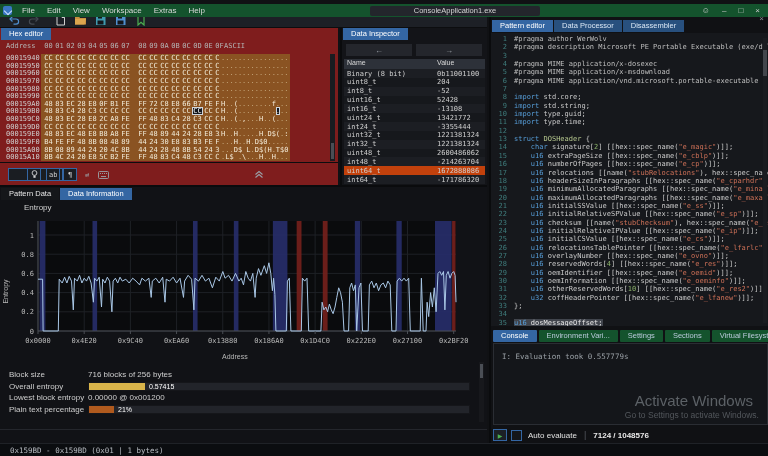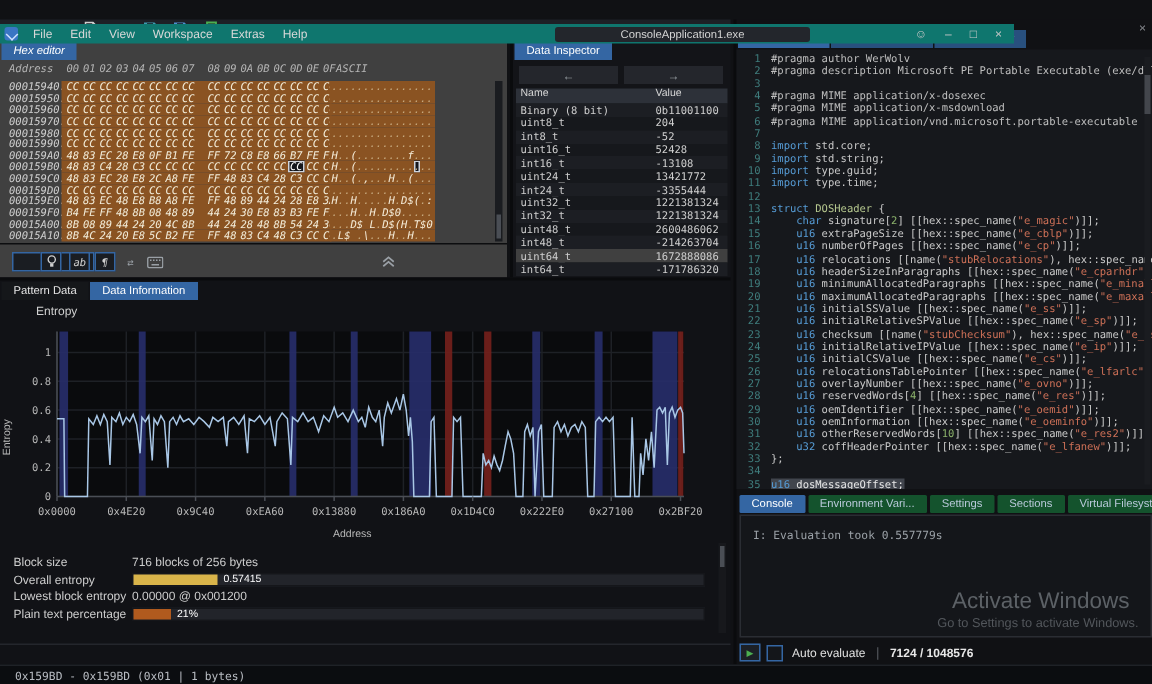--- a/index.html
+++ b/index.html
@@ -1,22 +1,22 @@
 <!DOCTYPE html>
 <html><head>
 <meta charset="utf-8">
 <style>
   * { margin:0; padding:0; box-sizing:border-box; }
   html,body { width:768px; height:456px; overflow:hidden; background:#101114;
     font-family:"Liberation Sans", sans-serif; }
   #app { position:relative; width:768px; height:456px; background:#101114; }
 
   
-  #titlebar { position:absolute; left:0; top:16px; width:676px; height:13px;
-    background:#0f766e; display:flex; align-items:center; z-index:30; }
+  #titlebar { position:absolute; left:0; top:4px; width:768px; height:13px;
+    background:#14532d; display:flex; align-items:center; z-index:30; }
   #logo { width:9px; height:9px; margin:0 4px 0 3px; background:#3a76c4; border-radius:2px;
     position:relative; }
   #logo::after{ content:""; position:absolute; left:2px; top:2px; width:5px; height:5px;
     border-left:1.5px solid #cfe2ff; border-bottom:1.5px solid #cfe2ff; transform:rotate(-45deg);}
   .menu-item { font-size:8px; color:#d8d8d8; padding:0 6px; line-height:13px; }
   #title-strip { position:absolute; left:370px; top:1.5px; width:170px; height:10px;
     background:#23262c; border-radius:2px; display:flex; align-items:center; justify-content:center; }
   #window-title { font-size:7.5px; color:#d5d5d5; }
   #win-controls { position:absolute; right:2px; top:0; display:flex; height:13px; align-items:center; }
   #win-controls span { font-size:8px; color:#c9c9c9; padding:0 6px; line-height:13px; }
@@ -28,21 +28,21 @@
   #dock-close { position:absolute; right:4px; top:14px; font-size:8px; color:#8a8d92; z-index:31;}
 
   
   .tabbar { position:absolute; display:flex; gap:1px; }
   .tab { font-size:7.5px; line-height:12px; height:12px; padding:0 8px; color:#e6e6e6;
     background:#15171a; white-space:nowrap; }
   .tab.active { background:#3466a3; color:#fff; }
   .tab.inactive-blue { background:#28507e; color:#d9e6f4; }
 
   
-  #hex-win { position:absolute; left:0; top:28px; width:338px; height:157px; background:#404040;font-style:italic; }
+  #hex-win { position:absolute; left:0; top:28px; width:338px; height:157px; background:#7f1d1d; }
   #hex-tabbar { left:1px; top:0; }
   #hex-head { position:absolute; top:14px; left:0; width:338px; height:10px; font-family:"DejaVu Sans Mono", monospace;
     font-size:7px; color:#b4b4b4; }
   #hex-head span { position:absolute; top:0; }
   #hex-rows { position:absolute; top:26px; left:0; width:338px; }
   .hex-row { position:relative; height:7.65px; font-family:"DejaVu Sans Mono", monospace; font-size:7px; }
   .hex-addr { position:absolute; left:6px; top:0; color:#cfcfcf; }
   .hex-bytes { position:absolute; left:41px; top:0; width:180px; height:7.65px; background:#8a5322; }
   .hex-byte { position:absolute; top:0; width:11px; text-align:center; color:#f2ecd9; }
   .hex-byte.sel, .hex-ac.sel { background:#14161c; box-shadow:0 0 0 1px #cfd4dc inset; color:#fff; }
@@ -65,21 +65,21 @@
   .insp-nav { position:absolute; top:16px; width:66px; height:12px; background:#24262c;
     color:#9aa0a6; font-size:8px; display:flex; align-items:center; justify-content:center; }
   #insp-table { position:absolute; left:2px; top:31px; width:141px; }
   #insp-header { height:10px; background:#2d3139; position:relative; font-size:7px; color:#d8d8d8; }
   #insp-header span:last-child { position:absolute; left:93px; }
   #insp-header span:first-child { position:absolute; left:3px; }
   .insp-row { position:relative; height:8.85px; font-size:7px; color:#cfcfcf;
     font-family:"DejaVu Sans Mono", monospace; overflow:hidden; }
   .insp-row:nth-child(odd) { background:#1c1e23; }
   .insp-row:nth-child(even) { background:#16181c; }
-  .insp-row.hl { background:#404040; }
+  .insp-row.hl { background:#c2410c; }
   .insp-name { position:absolute; left:3px; top:0.5px;text-align:right; }
   .insp-val { position:absolute; left:93px; top:0.5px; width:47px; overflow:hidden; white-space:nowrap; }
 
   
   #bl-win { position:absolute; left:0; top:185px; width:487px; height:258px; background:#111216;
     border-top:2px solid #0a0b0d; }
   #bl-tabbar { left:1px; top:1px; }
   #entropy-title { position:absolute; left:24px; top:16px; font-size:8px; color:#d0d0d0; }
   #chart-box { position:absolute; left:0; top:26px; width:487px; height:154px; }
   #ylab { position:absolute; left:-20px; top:75px; font-size:7px; color:#b8b8b8; transform:rotate(-90deg); width:50px; text-align:center;}

